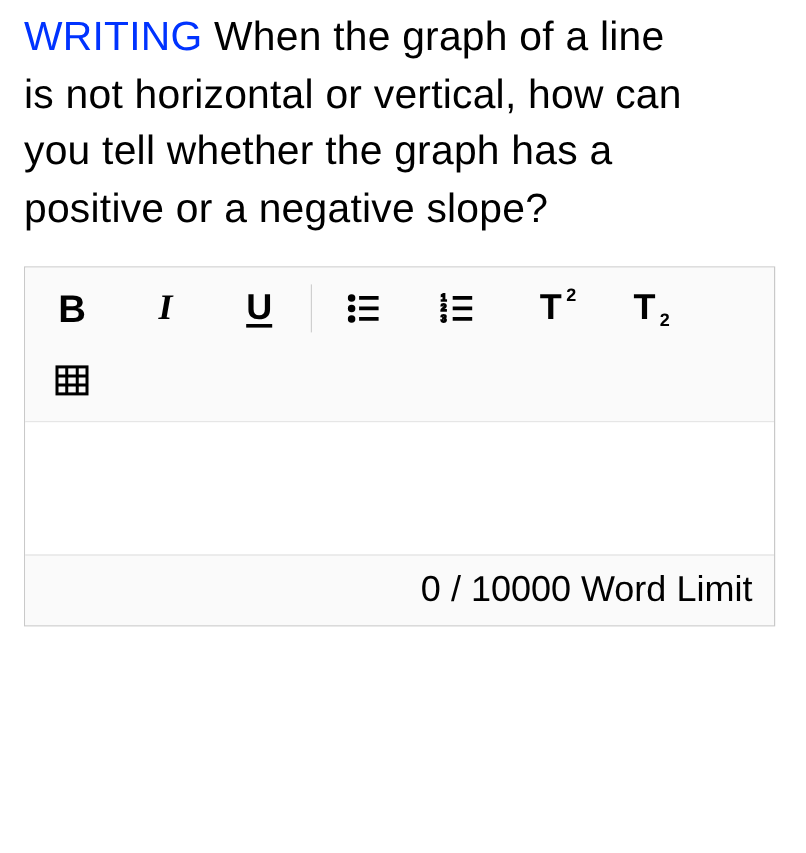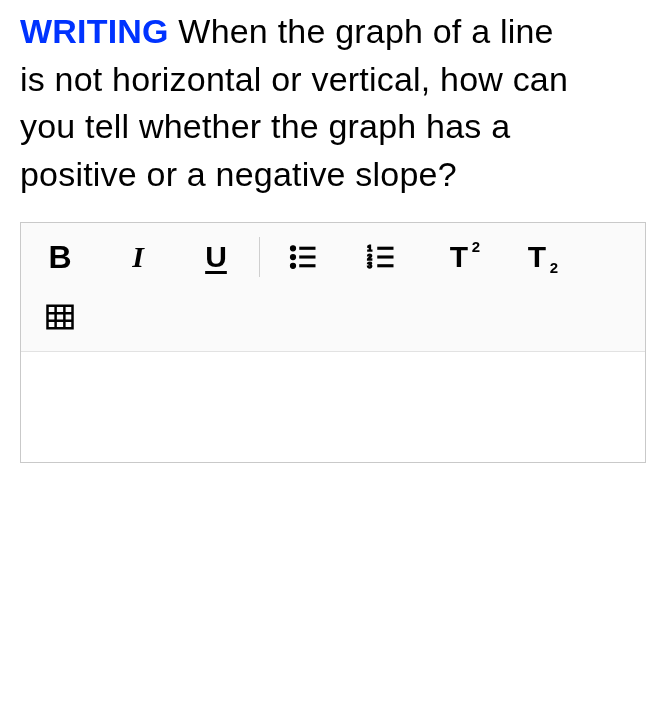--- a/index.html
+++ b/index.html
@@ -12,21 +12,21 @@
     }
     .prompt {
       font-size: 34px;
       line-height: 1.4;
       margin-bottom: 24px;
       max-width: 560px;
       letter-spacing: 0.2px;
     }
     .prompt .label {
       color: #0033ff;
-      font-weight: 700;
+      font-weight: 400;
     }
     .editor-box {
       border: 1px solid #c9c9c9;
       width: 626px;
       background: #fff;
     }
     .toolbar {
       background: #fafafa;
       border-bottom: 1px solid #e2e2e2;
       display: flex;
@@ -141,13 +141,16 @@
         <line x1="2" y1="15" x2="22" y2="15" stroke-width="2"></line>
         <line x1="8.5" y1="3" x2="8.5" y2="21" stroke-width="2"></line>
         <line x1="15.5" y1="3" x2="15.5" y2="21" stroke-width="2"></line>
       </svg>
     </button>
 
   </div>
 
   <div class="editor-area" contenteditable="true" style=""></div>
 
+  <div class="footer">
+    <span>0</span><span> / </span><span>10000 Word Limit</span>
+  </div>
 </div>
 
 </body></html>

